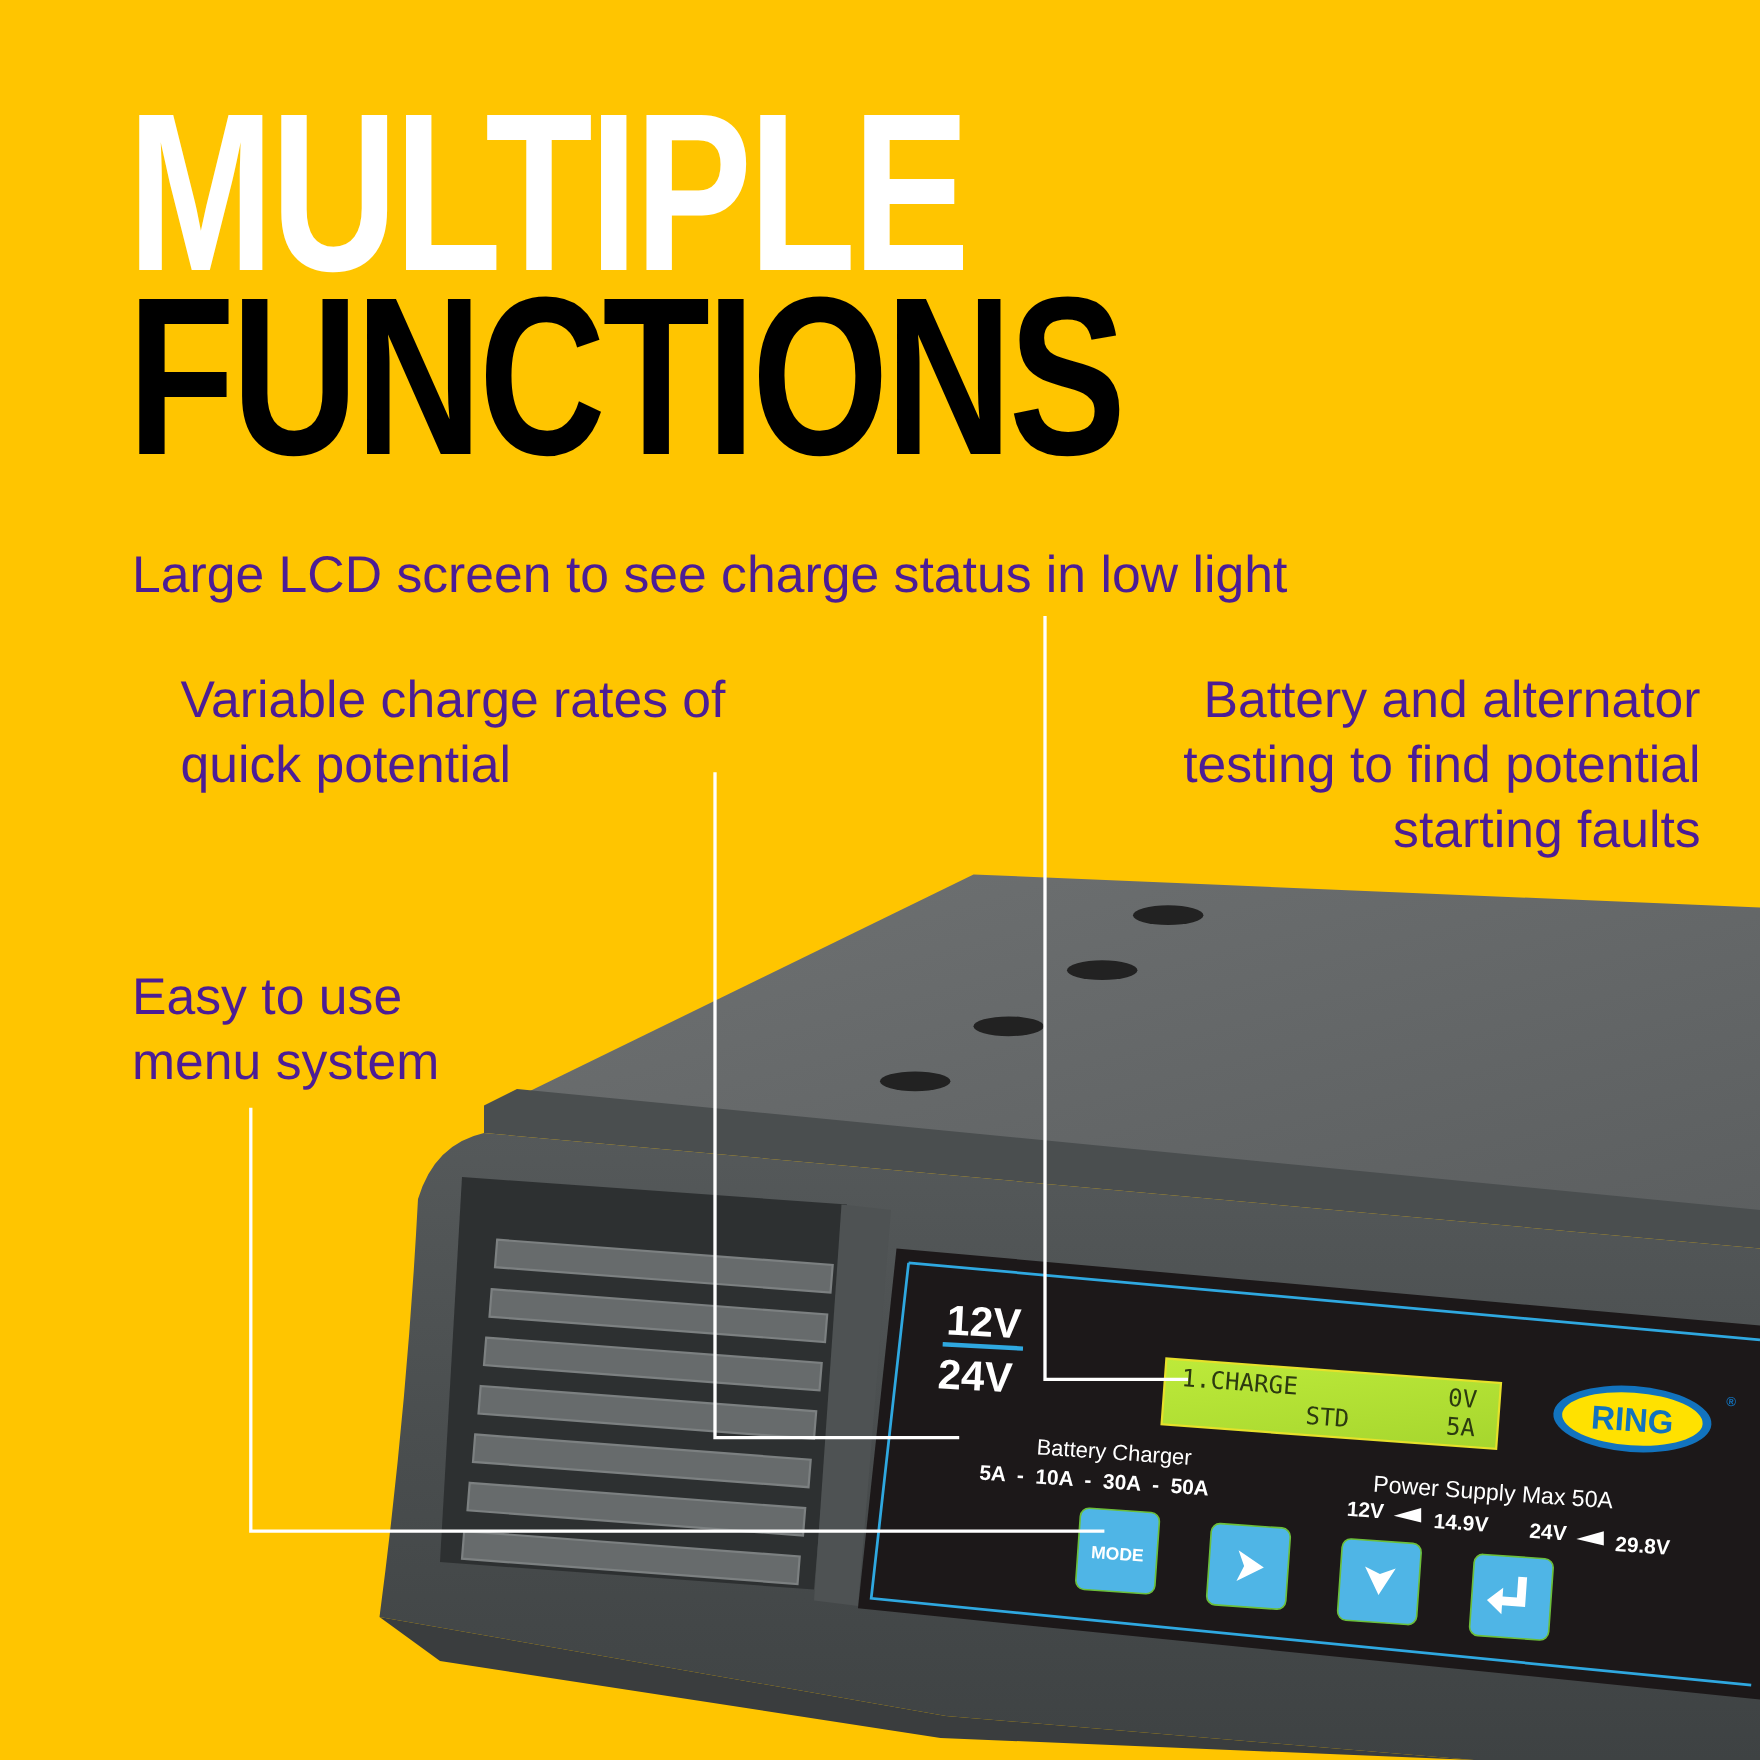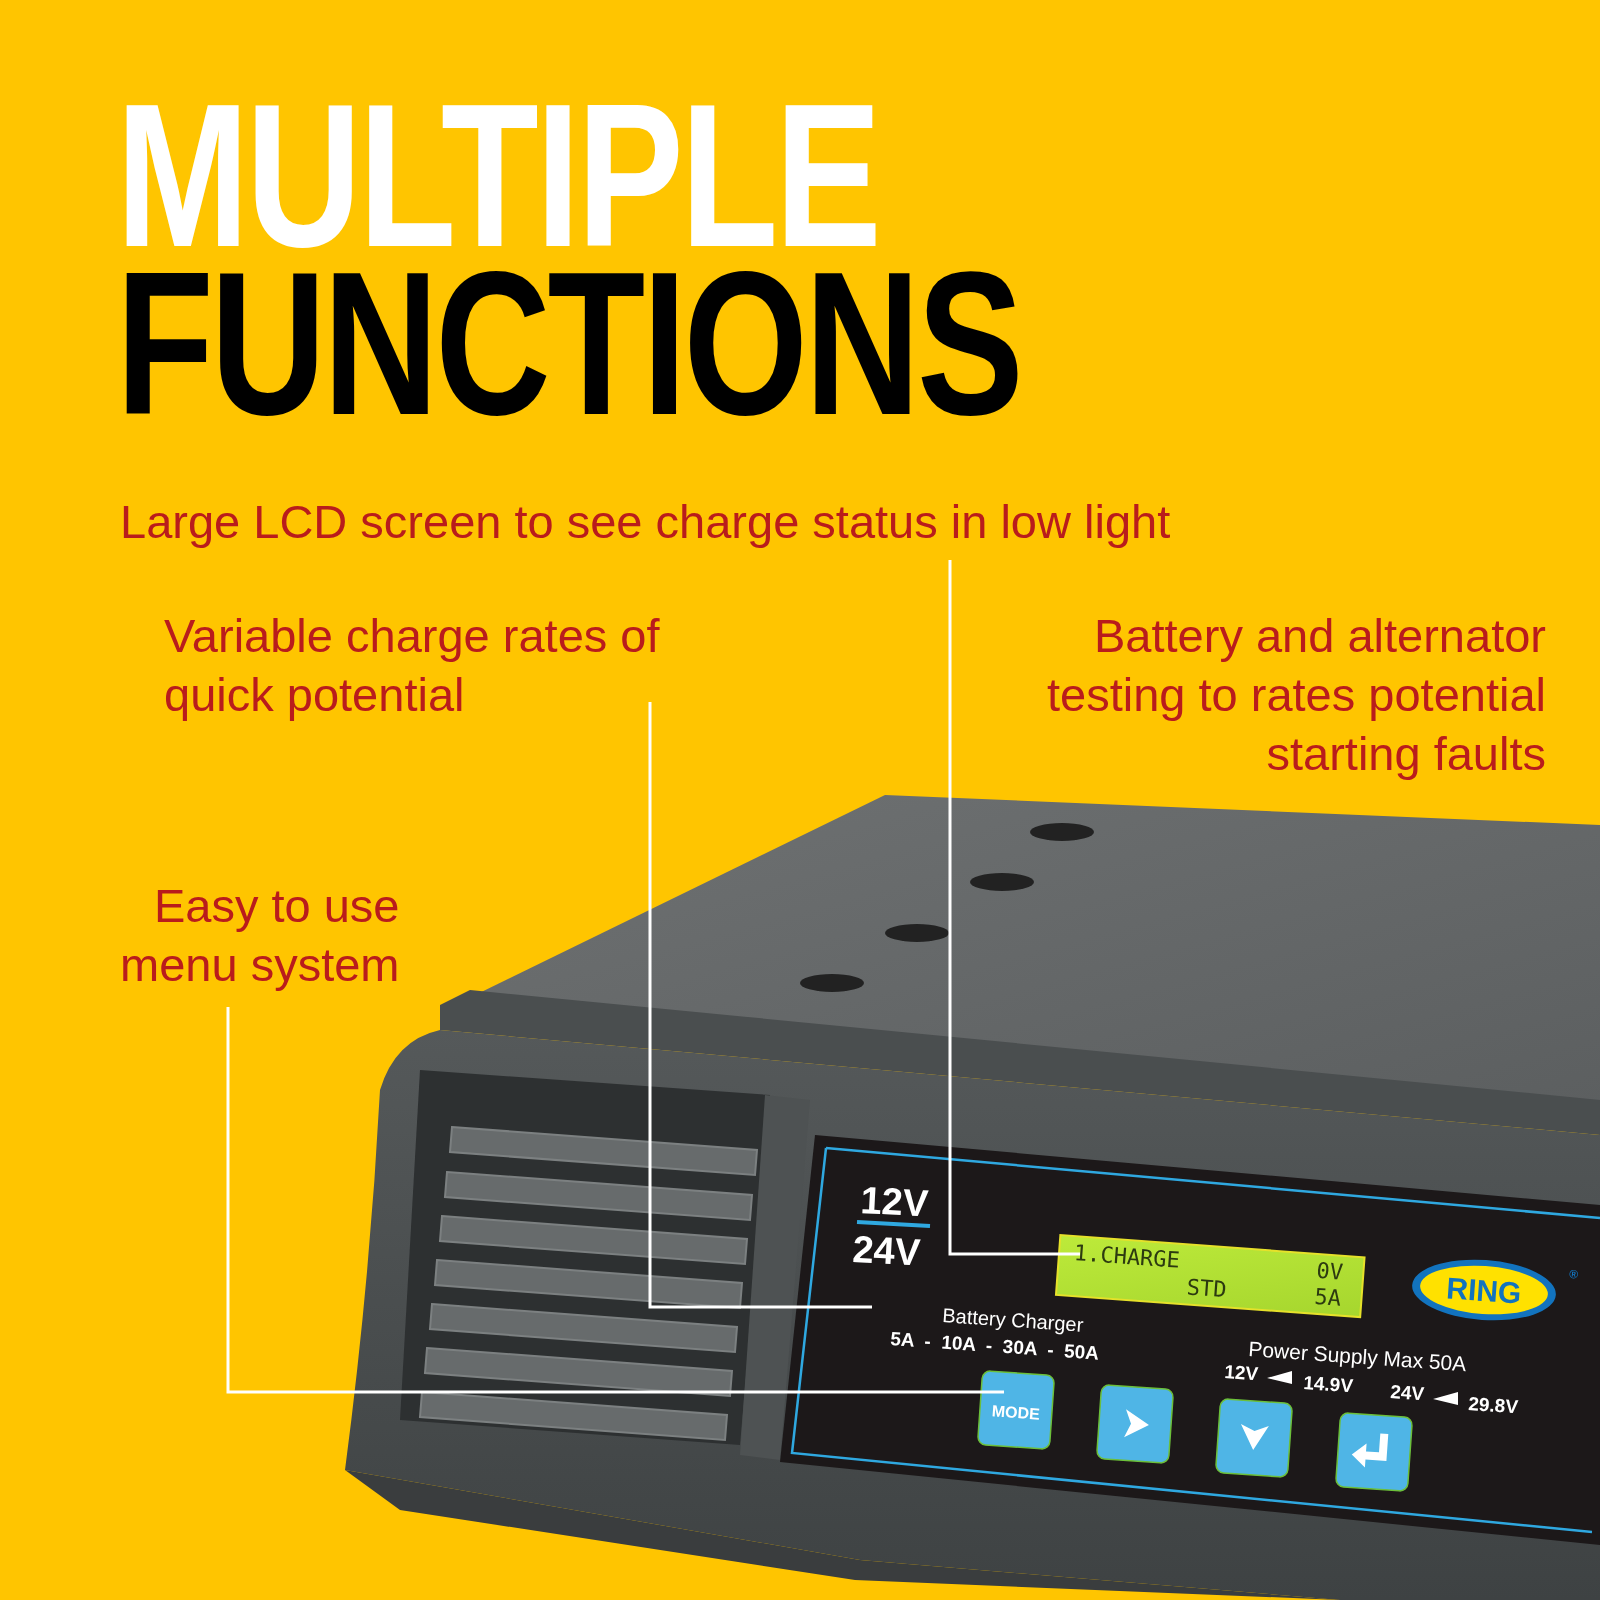--- a/index.html
+++ b/index.html
@@ -16,50 +16,50 @@
     font-size: 205px; line-height: 1;
     letter-spacing: -4px;
     transform-origin: left top;
     transform: scaleX(0.78);
     white-space: nowrap;
   }
   .headline.l1 { top: 72px; color: #FFFFFF; }
   .headline.l2 { top: 240px; color: #000000; }
 
   .feature {
-    position: absolute; color: #b91c1c;
+    position: absolute; color: #4c1d95;
     font-size: 47px; line-height: 59px;
     font-family: "Liberation Sans", sans-serif;
   }
   .feature span { display: block; white-space: nowrap; }
   #f-lcd { left: 120px; top: 492px; }
   #f-rates { left: 120px; top: 606px; margin-left: 44px; }
   #f-testing { right: 54px; top: 606px; text-align: right; }
-  #f-menu { left: 120px; top: 876px; text-align: right; }
+  #f-menu { left: 120px; top: 876px; }
 
   svg.device { position: absolute; left: 0; top: 0; }
   .lcd-text { font-family: "DejaVu Sans Mono", "Liberation Mono", monospace; }
   .panel-text { font-family: "Liberation Sans", sans-serif; font-weight: bold; }
 </style>
 </head>
 <body>
 
 <h1 class="headline l1">MULTIPLE</h1>
 <h1 class="headline l2">FUNCTIONS</h1>
 
 <div class="feature" id="f-lcd">
   <span>Large LCD screen to see charge status in low light</span>
 </div>
 <div class="feature" id="f-rates">
   <span>Variable charge rates of</span>
   <span>quick potential</span>
 </div>
 <div class="feature" id="f-testing">
   <span>Battery and alternator</span>
-  <span>testing to rates potential</span>
+  <span>testing to find potential</span>
   <span>starting faults</span>
 </div>
 <div class="feature" id="f-menu">
   <span>Easy to use</span>
   <span>menu system</span>
 </div>
 
 <svg class="device" width="1600" height="1600" viewBox="0 0 1600 1600">
   <defs>
     <linearGradient id="topGrad" x1="0" y1="0" x2="1" y2="1">

